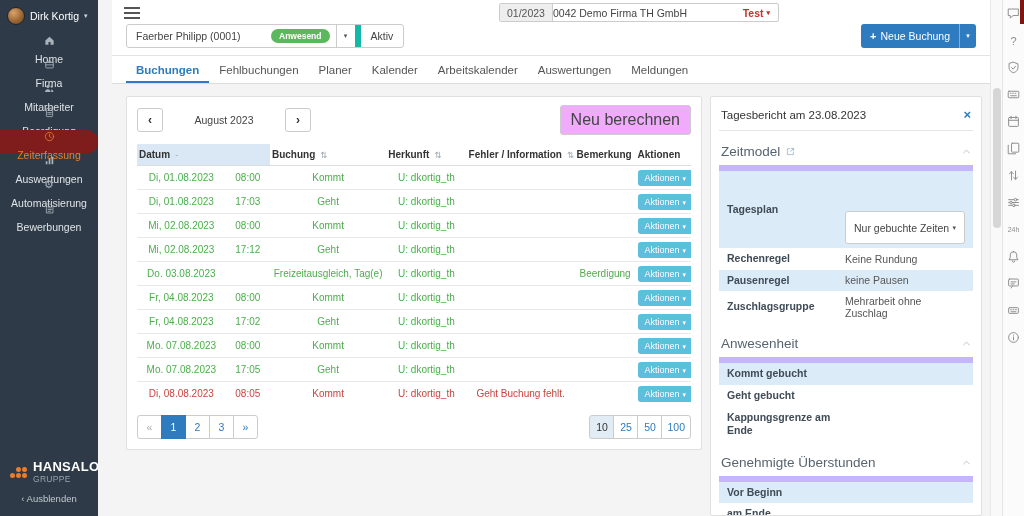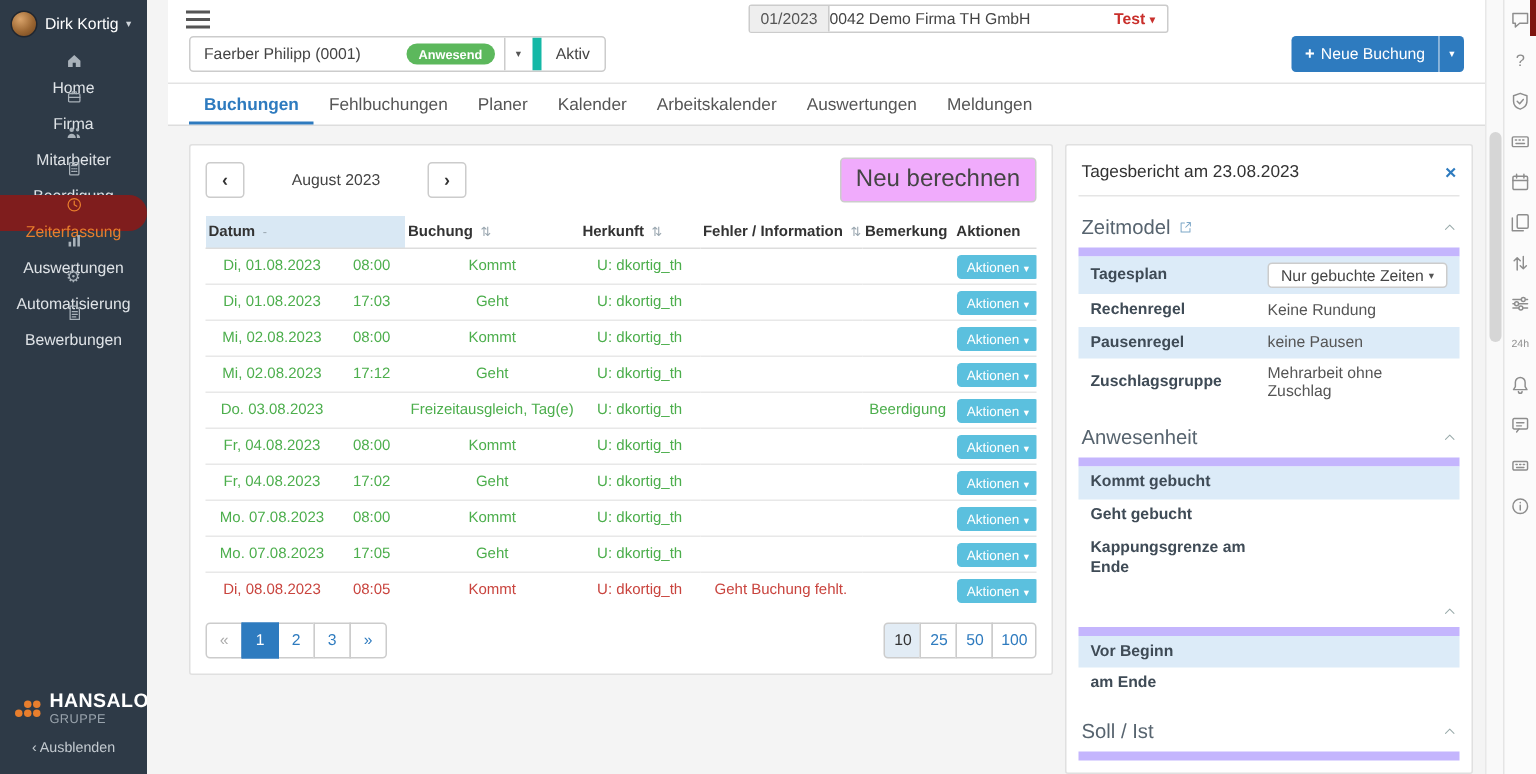--- a/index.html
+++ b/index.html
@@ -122,23 +122,23 @@
   .link-ic { margin-left:6px; color:#7da7c7; display:inline-flex; }
   .link-ic svg { width:9px; height:9px; }
   .chev { margin-left:auto; color:#9aa; display:inline-flex; cursor:pointer; }
   .chev svg { width:9px; height:9px; }
   .prow { display:flex; align-items:center; font-size:10.5px; padding:4px 8px;
           min-height:21px; }
   .prow.striped { background:#dcebf8; }
   .plabel { width:118px; flex-shrink:0; font-weight:bold; color:#3f4b56;
             padding-right:6px; line-height:1.3; }
   .pvalue { color:#555; }
-  .sel { flex:1; height:17px; border:1px solid #ccc; border-radius:3px; background:#fff;
+  .sel { flex:1; height:33px; border:1px solid #ccc; border-radius:3px; background:#fff;
          display:flex; align-items:center; justify-content:space-between;
-         padding:0 8px; color:#444; cursor:pointer; }
+         padding:0 8px; color:#444; cursor:pointer;margin-top:36px; }
   .sel-caret { font-size:7px; color:#555; }
 
   
   .vscroll { width:12px; flex-shrink:0; background:#f9f9f9; border-left:1px solid #e8e8e8;
              position:relative; cursor:pointer; }
   .vthumb { position:absolute; left:2px; top:88px; width:8px; height:140px;
             background:#d6d6d6; border-radius:4px; }
   .strip { width:22px; flex-shrink:0; background:#fbfbfb; border-left:1px solid #e5e5e5;
            display:flex; flex-direction:column; align-items:center; padding-top:7px;
            gap:14px; color:#8d8d8d; position:relative; }
@@ -489,20 +489,21 @@
                 <div class="plabel">Geht gebucht</div>
                 <div class="pvalue"></div>
               </div>
               <div class="prow">
                 <div class="plabel">Kappungsgrenze am Ende</div>
                 <div class="pvalue"></div>
               </div>
             </div>
             <div class="section">
               <div class="section-head">
+                <span>Genehmigte Überstunden</span>
                 <span class="chev">
                   <svg viewBox="0 0 16 16" fill="none" stroke="currentColor" stroke-width="1.2" stroke-linecap="round" stroke-linejoin="round">
                     <path d="M3 10.5L8 5.5l5 5"></path>
                   </svg>
                 </span>
               </div>
               <div class="prow striped">
                 <div class="plabel">Vor Beginn</div>
                 <div class="pvalue"></div>
               </div>

